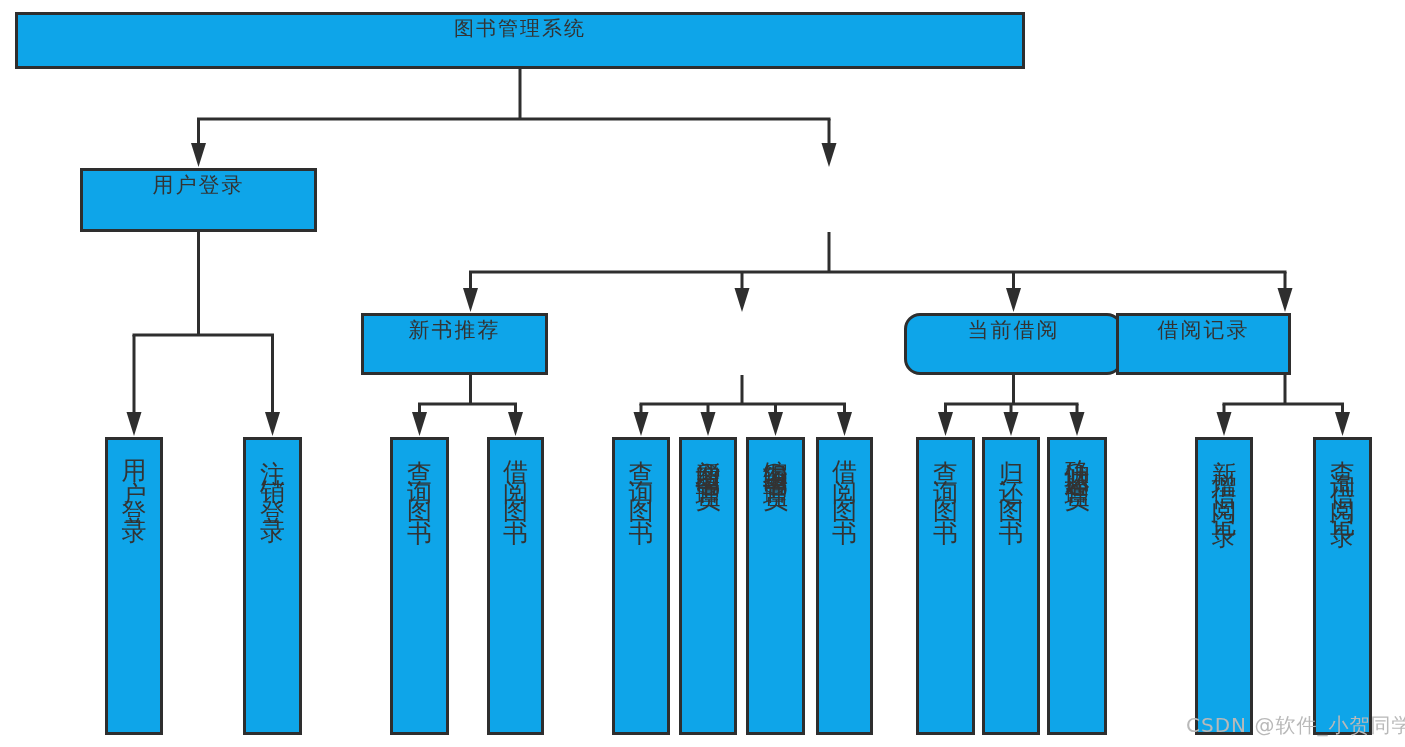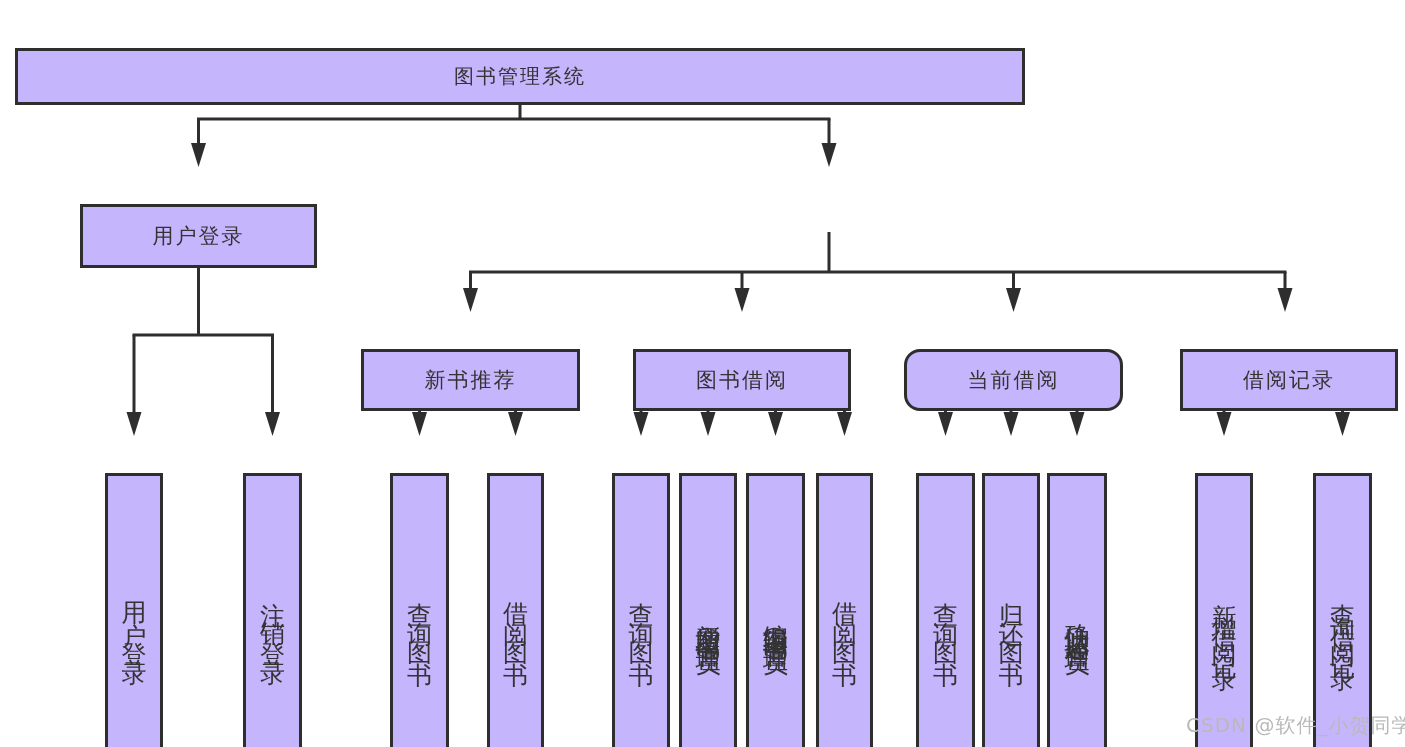--- a/index.html
+++ b/index.html
@@ -11,27 +11,25 @@
     color:#333333;
     overflow:hidden;
   }
   svg.connectors{
     position:absolute;left:0;top:0;width:1405px;height:747px;
     z-index:1;
   }
   .node{
     position:absolute;
     box-sizing:border-box;
-    background:#c4b5fd;
+    background:#0ea5e9;
     border:3px solid #2e2e2e;
     display:flex;
-    align-items:center;
     justify-content:center;
     z-index:2;
-    margin-top:36px;
   }
   .htext{
     font-size:21px;
     letter-spacing:2px;
     color:#333333;
     white-space:nowrap;
   }
   .root-label{font-size:20px;}
   .leaf{top:437px;height:298px;}
   .vtext{
@@ -114,30 +112,27 @@
     </svg>
 
   <div class="node" style="left:15px;top:12px;width:1010px;height:57px;">
     <span class="htext root-label">图书管理系统</span>
   </div>
 
   <div class="node" style="left:80px;top:168px;width:237px;height:64px;">
     <span class="htext">用户登录</span>
   </div>
 
-  <div class="node" style="left:361px;top:313px;width:219px;height:62px;">
+  <div class="node" style="left:361px;top:313px;width:187px;height:62px;">
     <span class="htext">新书推荐</span>
-  </div>
-  <div class="node" style="left:633px;top:313px;width:218px;height:62px;">
-    <span class="htext">图书借阅</span>
   </div>
   <div class="node" style="left:904px;top:313px;width:219px;height:62px;border-radius:16px;">
     <span class="htext">当前借阅</span>
   </div>
-  <div class="node" style="left:1180px;top:313px;width:218px;height:62px;">
+  <div class="node" style="left:1116px;top:313px;width:175px;height:62px;">
     <span class="htext">借阅记录</span>
   </div>
 
   <div class="node leaf" style="left:105px;width:58px;">
     <span class="vtext ls4">用户登录</span>
   </div>
   <div class="node leaf" style="left:243px;width:59px;">
     <span class="vtext ls4">注销登录</span>
   </div>
 

